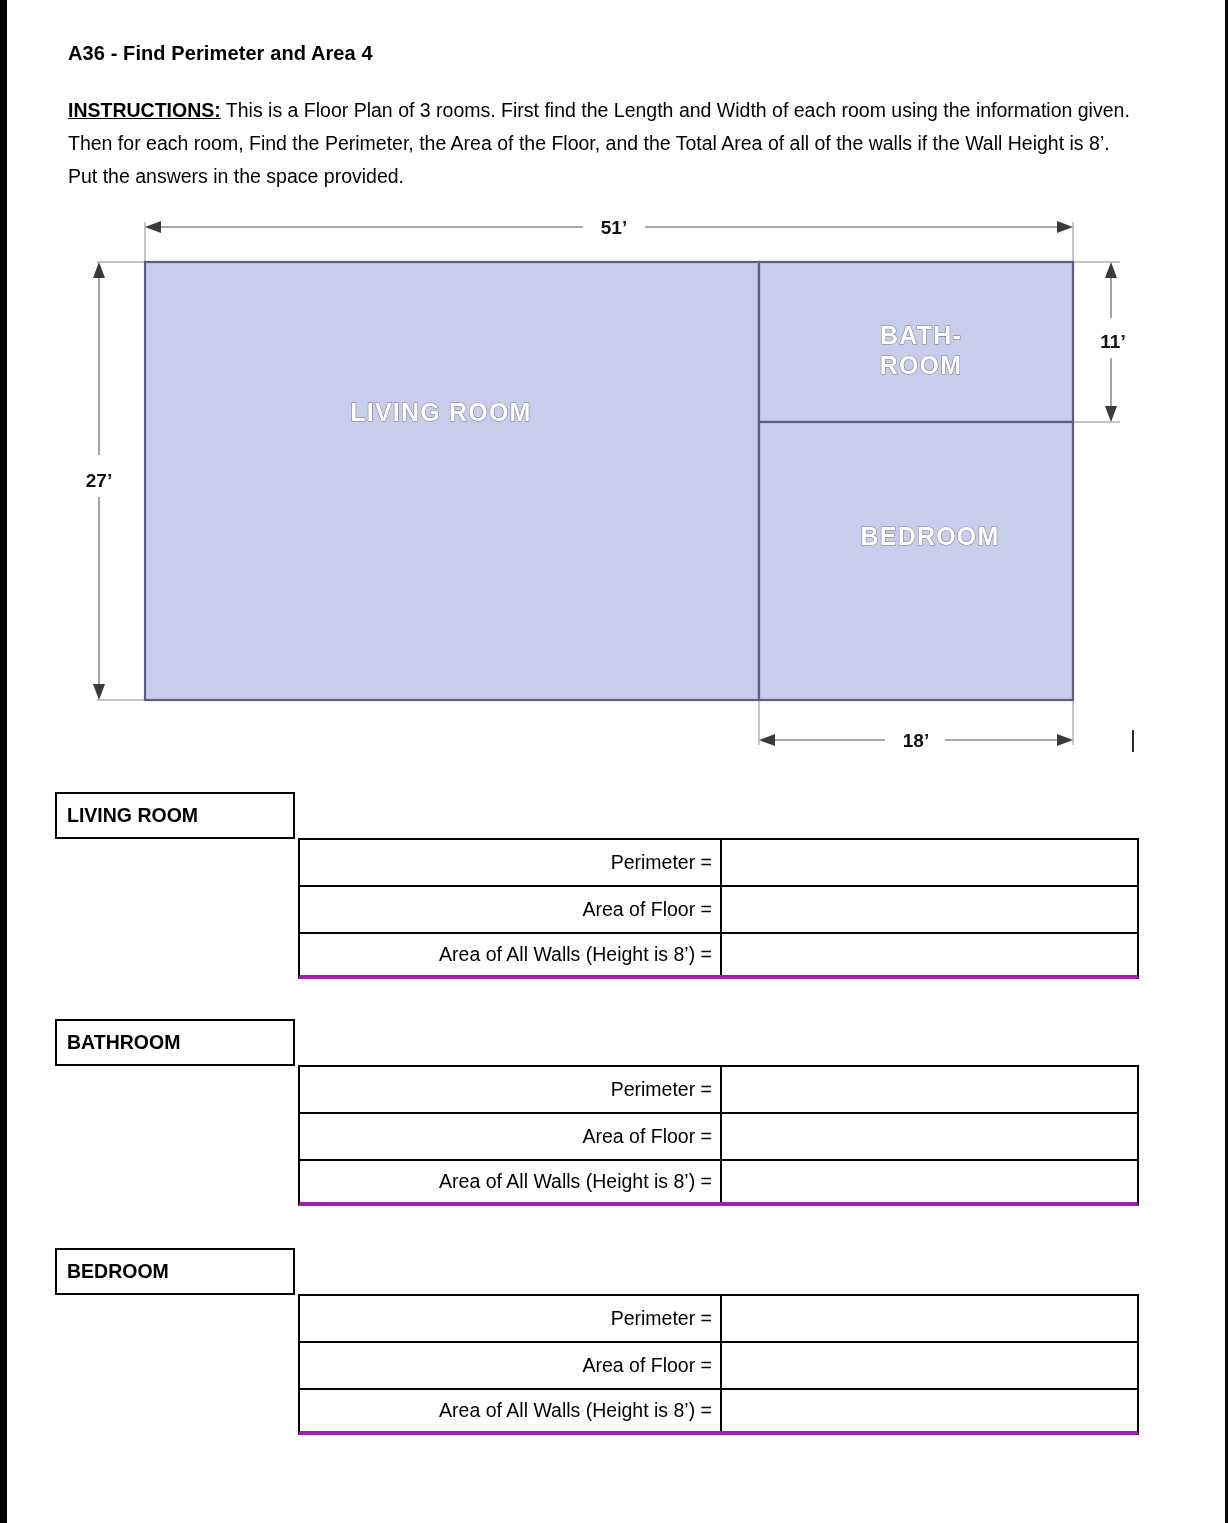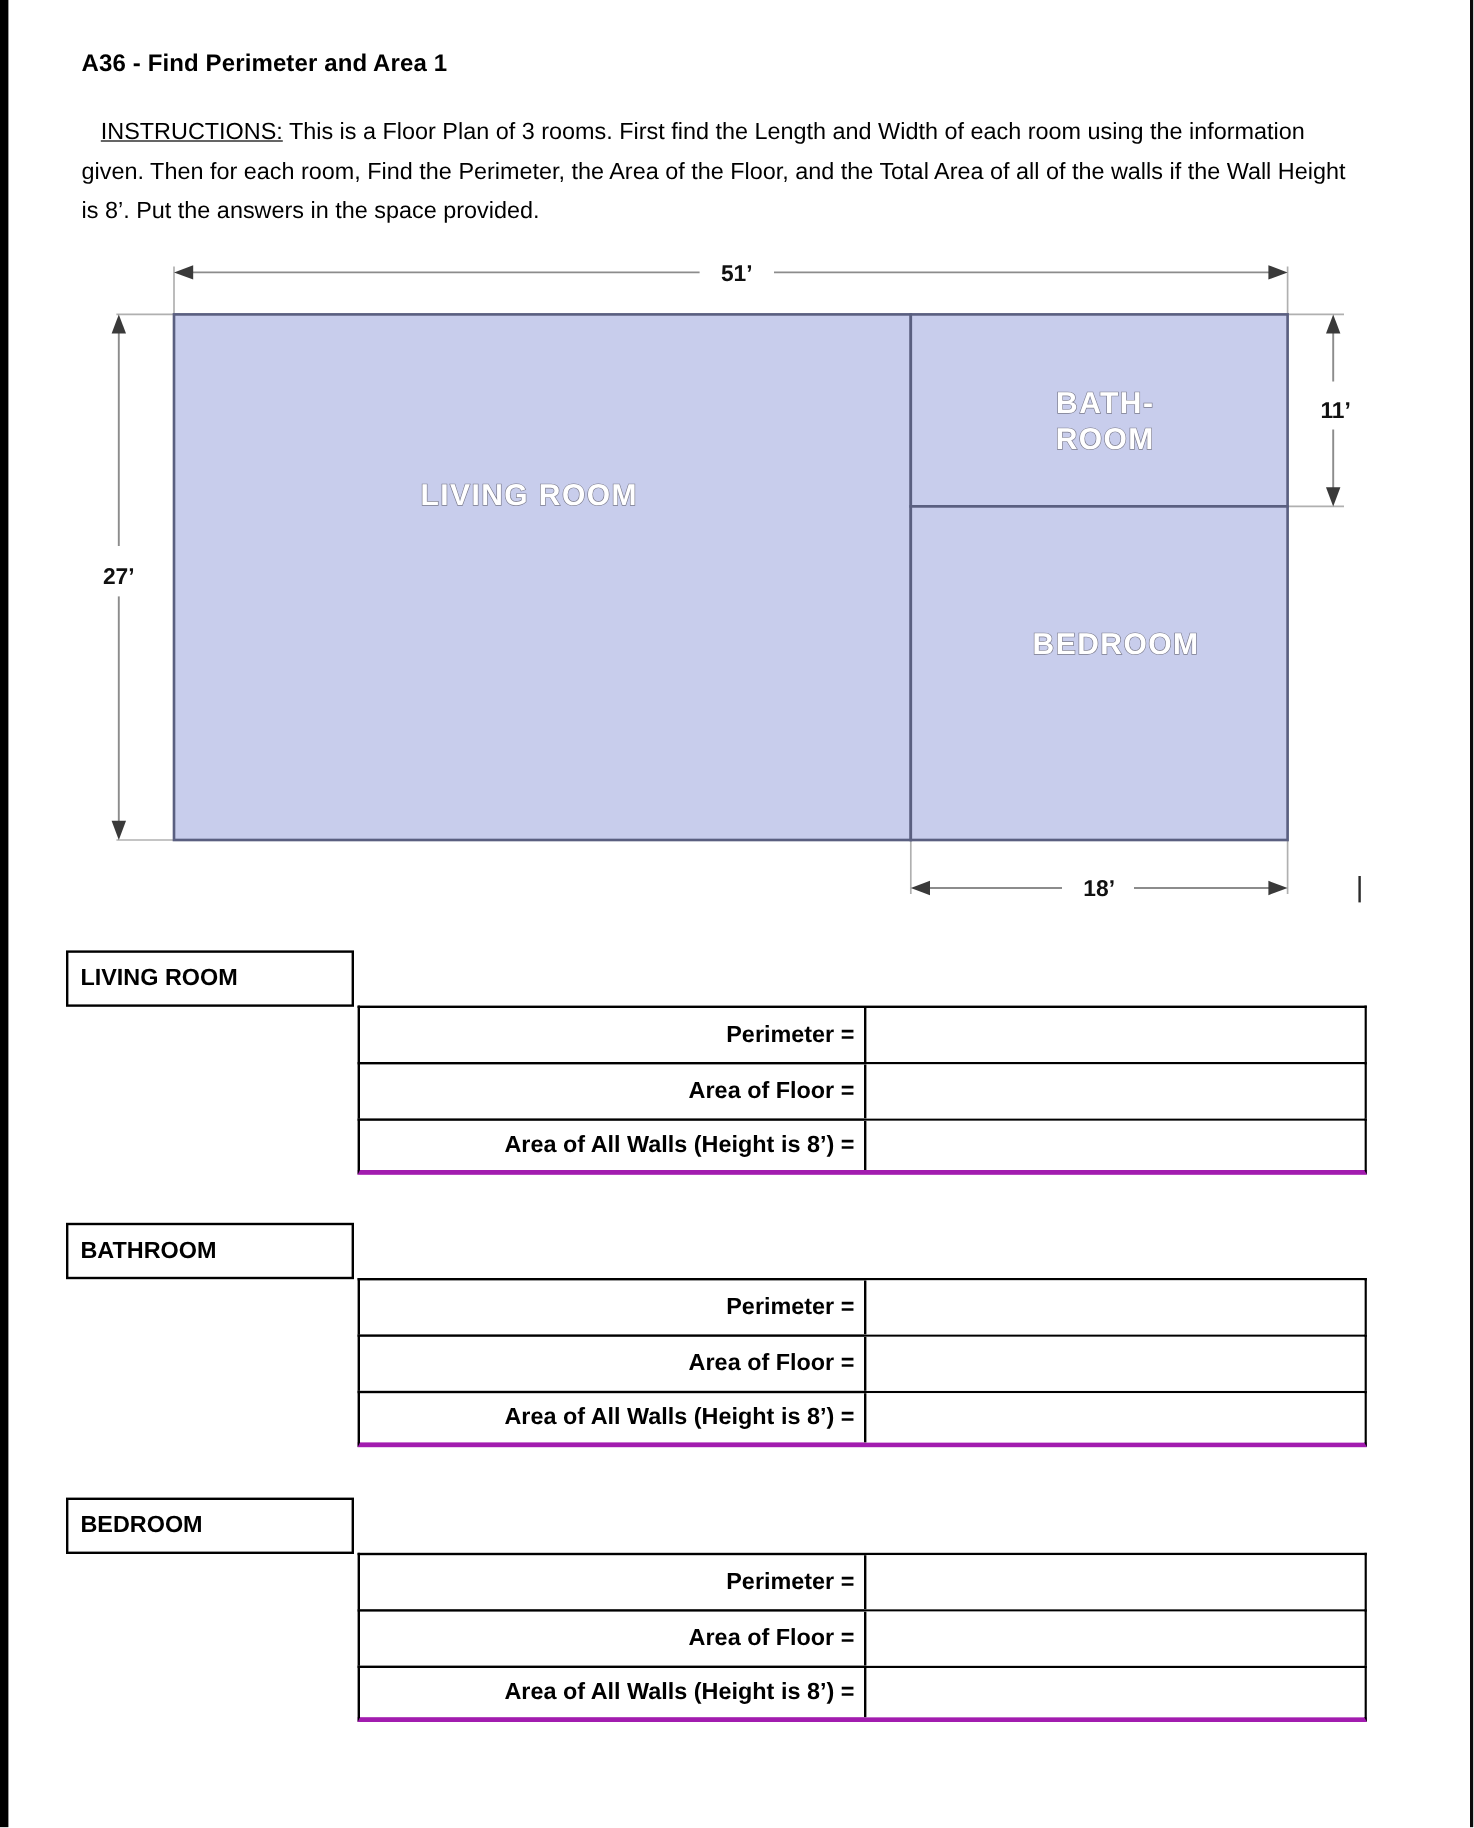--- a/index.html
+++ b/index.html
@@ -40,21 +40,21 @@
     font-weight: bold;
     letter-spacing: 0.1px;
   }
   #instructions {
     position: absolute;
     left: 68px; top: 94px;
     width: 1062px;
     font-size: 19.5px;
     line-height: 33px;
   }
-  #instructions .lead { font-weight: normal; text-decoration: underline; margin-left: 16px; }
+  #instructions .lead { font-weight: bold; text-decoration: underline; }
   #instructions .u { }
 
   
   #floorplan {
     position: absolute;
     left: 0; top: 0;
     width: 1228px; height: 1523px;
     pointer-events: none;
   }
   #floorplan * { pointer-events: auto; }
@@ -116,21 +116,21 @@
   }
   .arow:last-child { border-bottom: 4px solid #a21caf; }
   .arow .lbl {
     width: 420px;
     box-sizing: border-box;
     display: flex;
     align-items: center;
     justify-content: flex-end;
     padding-right: 8px;
     font-size: 19.5px;
-    font-weight: bold;
+    font-weight: normal;
     white-space: nowrap;
   }
   .arow .ans {
     flex: 1;
     border-left: 2px solid #000;
     box-sizing: border-box;
     background: #ffffff;
   }
   .tick-mark {
     position: absolute;
@@ -140,21 +140,21 @@
   }
 </style>
 </head>
 <body>
 
 <div id="page">
 
   <div class="scan-edge-left"></div>
   <div class="scan-edge-right"></div>
 
-  <div id="worksheet-title">A36 - Find Perimeter and Area 1</div>
+  <div id="worksheet-title">A36 - Find Perimeter and Area 4</div>
 
   <div id="instructions"><span class="lead">INSTRUCTIONS:</span><span>  This is a </span><span class="u">Floor Plan </span><span>of 3 rooms.  First</span><span class="u"> find the Length and Width of each room</span><span> using the information given.  Then for each room, Find the Perimeter, the Area of the Floor, and the Total Area of all of the walls if the Wall Height is 8’.  Put the answers in the space provided.</span></div>
 
   <svg id="floorplan" viewBox="0 0 1228 1523">
 
     <line class="ext-line" x1="145" y1="222" x2="145" y2="264"></line>
     <line class="ext-line" x1="1073" y1="222" x2="1073" y2="264"></line>
     <line class="ext-line" x1="97" y1="262" x2="150" y2="262"></line>
     <line class="ext-line" x1="97" y1="700" x2="150" y2="700"></line>
     <line class="ext-line" x1="1073" y1="262" x2="1120" y2="262"></line>

